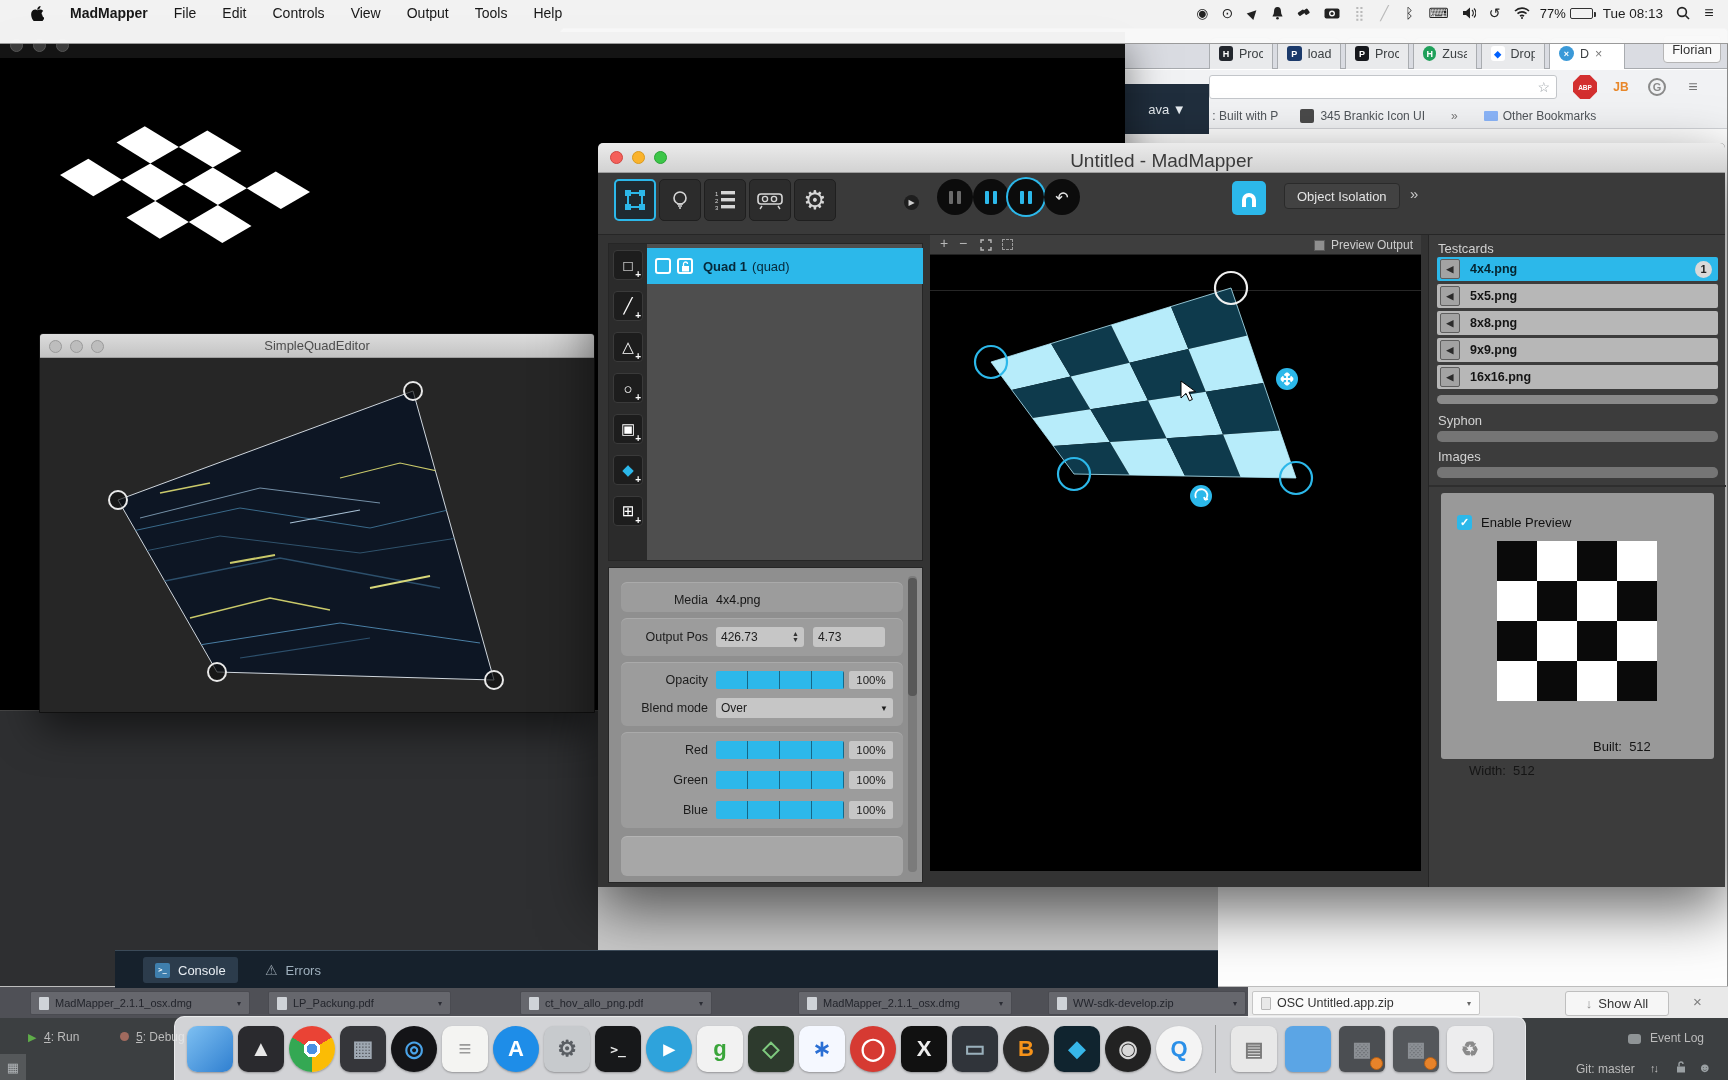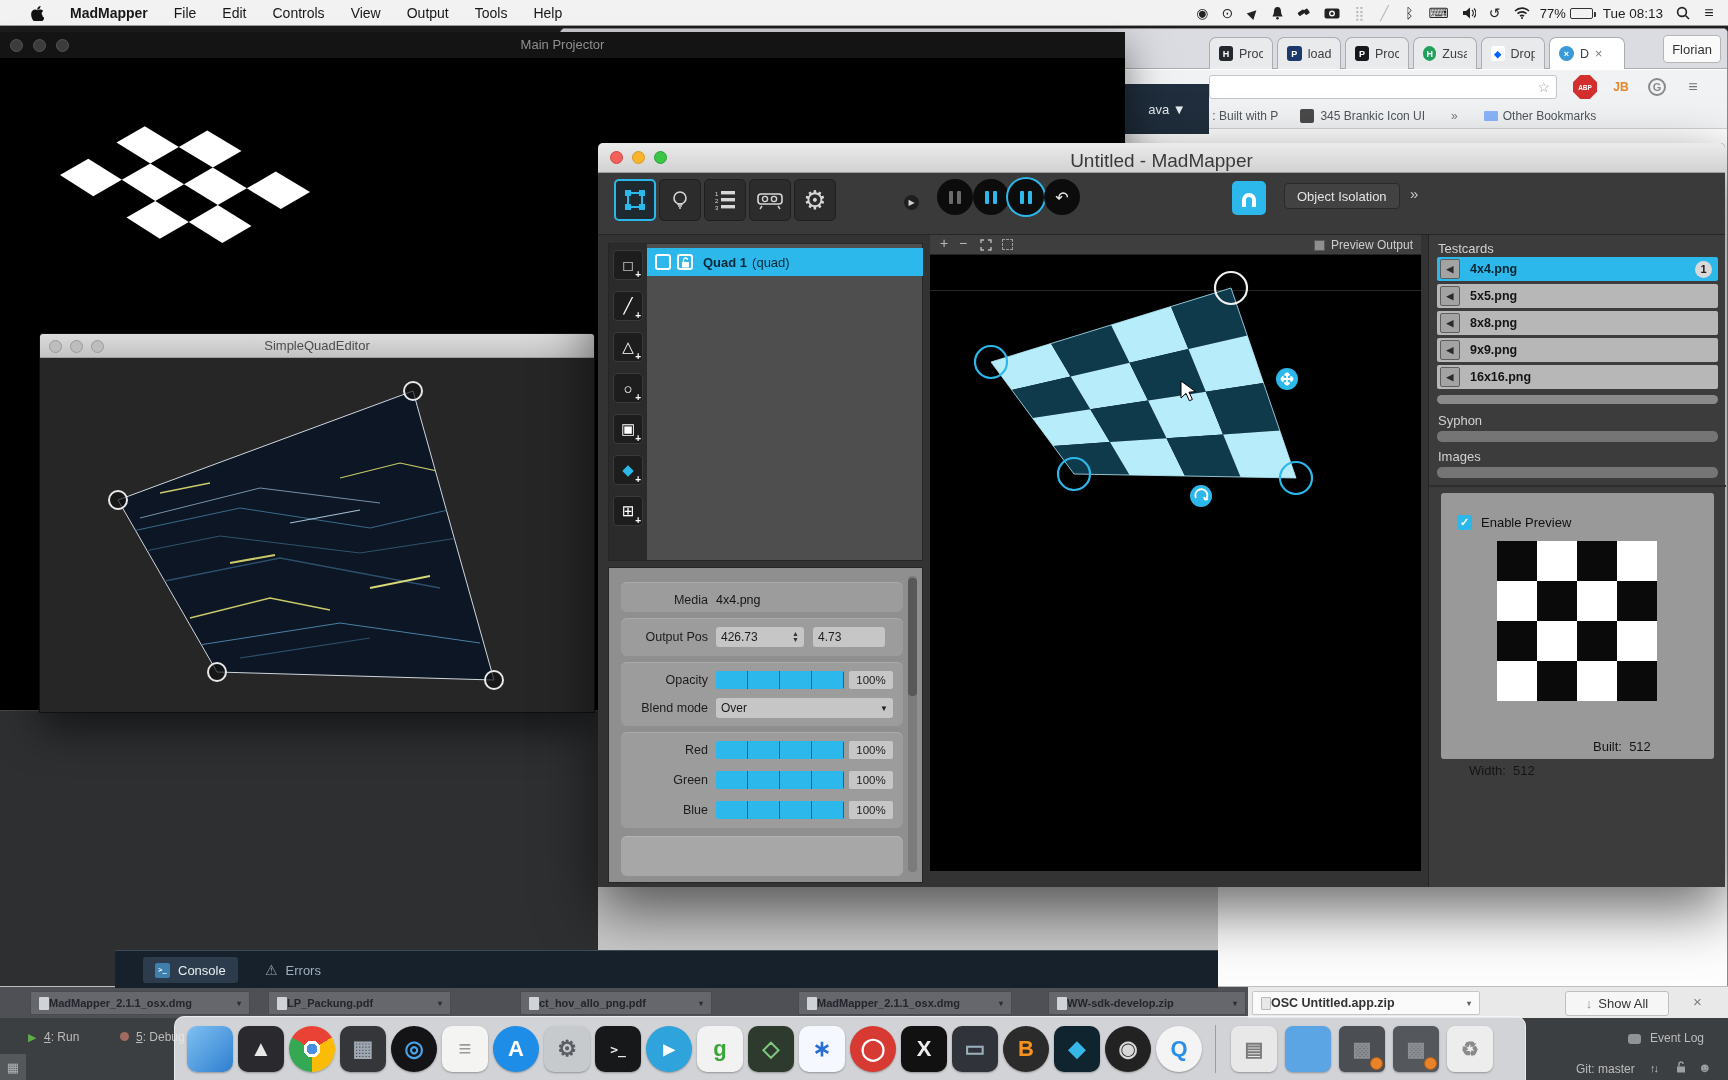--- a/index.html
+++ b/index.html
@@ -1,21 +1,21 @@
 <!DOCTYPE html>
 <html><head>
 <meta charset="utf-8">
 <style>
   * { margin:0; padding:0; box-sizing:border-box; }
   html,body { width:1728px; height:1080px; overflow:hidden; background:#1e1e1e;
     font-family:"Liberation Sans", sans-serif; -webkit-font-smoothing:antialiased; }
   .abs { position:absolute; }
 
   
-  #menubar { left:0; top:0; width:1728px; height:26px; background:rgba(249,249,249,.97);
+  #menubar { left:0; top:0; width:1728px; height:44px; background:rgba(249,249,249,.97);
     border-bottom:1px solid #9a9a9a; z-index:60; font-size:14px; color:#171717; }
   #menubar .left { position:absolute; left:18px; top:0; height:26px; display:flex; align-items:center; gap:0; }
   #menubar .mitem { padding:0 13px; height:26px; display:flex; align-items:center; }
   #menubar .appname { font-weight:bold; }
   #menubar .right { position:absolute; right:10px; top:0; height:26px; display:flex; align-items:center; gap:7px; }
   .sicon { display:inline-flex; align-items:center; justify-content:center; min-width:18px; height:26px;
     font-size:14px; color:#222; padding:0 3px; }
   .sicon.dim { color:#b9b9b9; }
   .battery { display:inline-flex; align-items:center; gap:4px; }
   .battcase { width:23px; height:11px; border:1px solid #333; border-radius:2px; position:relative; padding:1px; }
@@ -47,21 +47,21 @@
   #chrome .content { position:absolute; left:0; top:100px; right:0; bottom:0; background:#fdfdfd; }
 
   
   #javabox { left:1125px; top:84px; width:84px; height:50px; background:#202e3d; z-index:4;
     color:#e8edf2; font-size:13px; display:flex; align-items:center; justify-content:center; gap:5px; }
 
   
   #dlbar { left:0; top:986px; width:1728px; height:32px; background:#e9e9e9; border-top:1px solid #bdbdbd; z-index:8; }
   #dlbar .dimzone { position:absolute; left:0; top:0; width:1248px; height:32px; background:#4f5056; }
   .chip { position:absolute; top:4px; height:24px; background:#66676d; border:1px solid #4a4b51; border-radius:2px;
-    display:flex; align-items:center; padding:0 8px; font-size:11px; color:#23252c;font-weight:bold; }
+    display:flex; align-items:center; gap:6px; padding:0 8px; font-size:11px; color:#23252c; }
   .chip .page { width:10px; height:13px; background:#cfd3d8; border-radius:1px; position:relative; }
   .chip .caret { font-size:8px; color:#2b2d34; }
   .chip.bright { background:#fafafa; border-color:#c6c6c6; color:#333; font-size:12.5px; }
   .chip.bright .page { background:#e8e8e8; border:1px solid #b8b8b8; }
   #showall { position:absolute; left:1565px; top:4px; width:104px; height:25px; background:#f6f6f6; border:1px solid #bfbfbf;
     border-radius:3px; display:flex; align-items:center; justify-content:center; gap:6px; font-size:13px; color:#333; }
   #showall .dla { color:#8e8e8e; font-weight:bold; font-size:13px; }
   #dlclose { position:absolute; left:1693px; top:6px; font-size:15px; color:#7d7d7d; }
 
   
@@ -107,21 +107,21 @@
   #objiso { position:absolute; top:10px; height:26px; background:#424242; border:1px solid #2a2a2a; border-radius:4px;
     color:#e4e4e4; font-size:13px; display:flex; align-items:center; padding:0 12px; }
   #mm-more { position:absolute; top:12px; color:#c9c9c9; font-size:15px; }
 
   
   #layers { position:absolute; left:10px; top:100px; width:315px; height:318px; background:#4e4e4e; border:1px solid #262626; }
   #layers .strip { position:absolute; left:0; top:0; width:38px; height:100%; background:#2b2b2b; }
   .stripbtn { position:absolute; left:4px; width:30px; height:30px; background:#1d1d1d; border:1px solid #3a3a3a;
     border-radius:4px; color:#e0e0e0; display:flex; align-items:center; justify-content:center; font-size:15px; }
   .stripbtn .plus { position:absolute; right:1px; bottom:-1px; font-size:10px; font-weight:bold; color:#fff; }
-  #quadrow { position:absolute; left:38px; top:4px; width:276px; height:28px; background:#2cb8ea;
+  #quadrow { position:absolute; left:38px; top:4px; width:276px; height:36px; background:#2cb8ea;
     display:flex; align-items:center; font-size:13px; color:#06293a; }
   .lbox { width:16px; height:16px; border:2px solid #fff; border-radius:3px; margin-left:8px;
     display:flex; align-items:center; justify-content:center; }
   #props { position:absolute; left:10px; top:424px; width:315px; height:316px; background:#8f8f8f; border:1px solid #262626; overflow:hidden; }
   .group { position:absolute; left:12px; width:282px; background:#9c9c9c; border-radius:6px; box-shadow:0 1px 0 rgba(255,255,255,.15) inset; }
   .prow { position:absolute; left:0; right:0; height:20px; display:flex; align-items:center; }
   .plabel { width:95px; text-align:right; font-size:12.5px; color:#1c1c1c; padding-right:8px; }
   .pfield { height:20px; background:#c6c6c6; border-radius:3px; font-size:12px; color:#1c1c1c;
     display:flex; align-items:center; padding:0 5px; }
   .slider { position:relative; width:128px; height:18px; background:#2cb8ea; border-radius:2px;
@@ -241,21 +241,20 @@
 
 <div id="javabox" class="abs">
   <span>ava ▼</span>
 </div>
 
 <div id="projector" class="abs">
   <div class="tbar">
     <span class="dimdot" style="left:10px;"></span>
     <span class="dimdot" style="left:33px;"></span>
     <span class="dimdot" style="left:56px;"></span>
-    <div class="title">Main Projector</div>
   </div>
   <svg id="projquad" width="290" height="180" style="position:absolute;left:45px;top:68px;">
       <polygon points="15.0,75.0 43.3,58.8 76.8,79.8 48.3,96.3" fill="#ffffff"></polygon>
       <polygon points="71.5,42.5 99.8,26.3 133.8,46.9 105.3,63.4" fill="#ffffff"></polygon>
       <polygon points="76.8,79.8 105.3,63.4 139.0,84.3 110.3,100.9" fill="#ffffff"></polygon>
       <polygon points="133.8,46.9 162.3,30.5 196.5,51.0 167.8,67.6" fill="#ffffff"></polygon>
       <polygon points="81.5,117.5 110.3,100.9 143.8,121.9 114.8,138.8" fill="#ffffff"></polygon>
       <polygon points="139.0,84.3 167.8,67.6 201.8,88.3 172.8,105.1" fill="#ffffff"></polygon>
       <polygon points="143.8,121.9 172.8,105.1 206.5,126.0 177.3,143.0" fill="#ffffff"></polygon>
       <polygon points="201.8,88.3 230.8,71.5 265.0,92.0 235.8,109.0" fill="#ffffff"></polygon>

